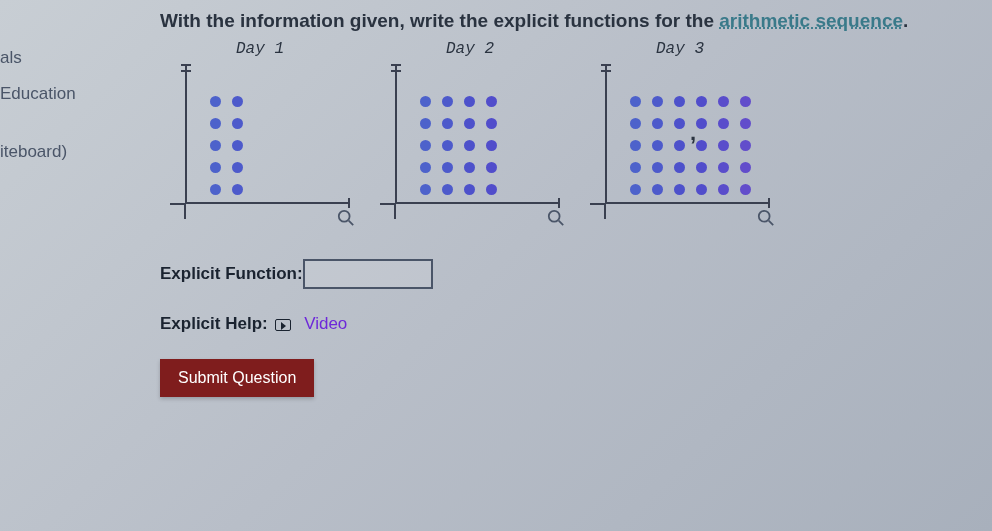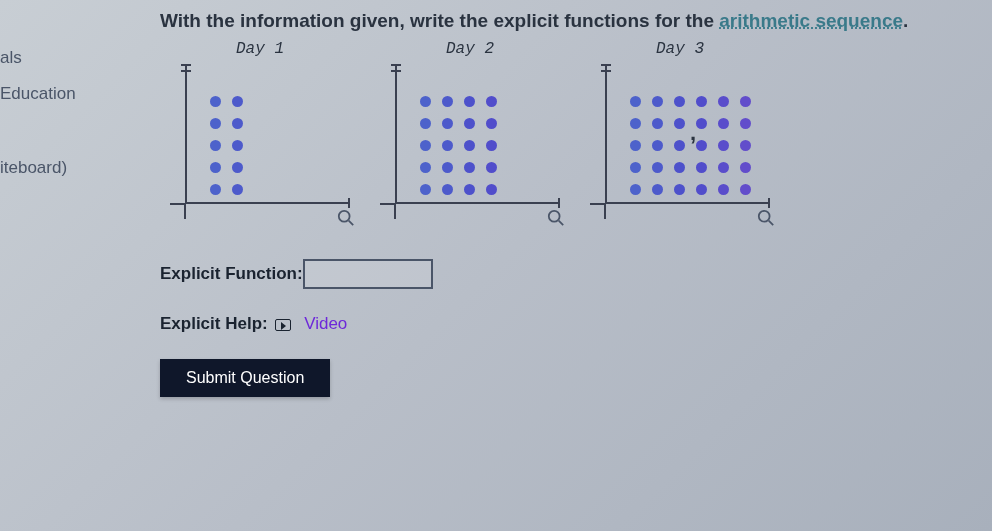--- a/index.html
+++ b/index.html
@@ -184,36 +184,36 @@
     }
     .video-icon::after {
       content: '';
       position: absolute;
       left: 5px; top: 2px;
       border-left: 5px solid #1a2330;
       border-top: 4px solid transparent;
       border-bottom: 4px solid transparent;
     }
     .submit-btn {
-      background: #0f172a;
+      background: #7f1d1d;
       color: #fff;
       border: none;
-      padding: 10px 26px;
+      padding: 10px 18px;
       font-size: 16px;
       cursor: pointer;
       box-shadow: 0 2px 4px rgba(0,0,0,0.2);
     }
   </style>
 </head>
 <body>
 
 <div class="sidebar">
   <div class="sidebar-item">als</div>
   <div class="sidebar-item">Education</div>
-  <div class="sidebar-item" style="margin-top:38px">iteboard)</div>
+  <div class="sidebar-item" style="margin-top:22px">iteboard)</div>
 </div>
 
 <div class="main">
   <div class="prompt">
     <span>With the information given, write the explicit functions for the </span><span class="highlight">arithmetic sequence</span><span>.</span>
   </div>
 
   <div class="days-row">
     <div class="day-block">
       <div class="day-label">Day 1</div>

